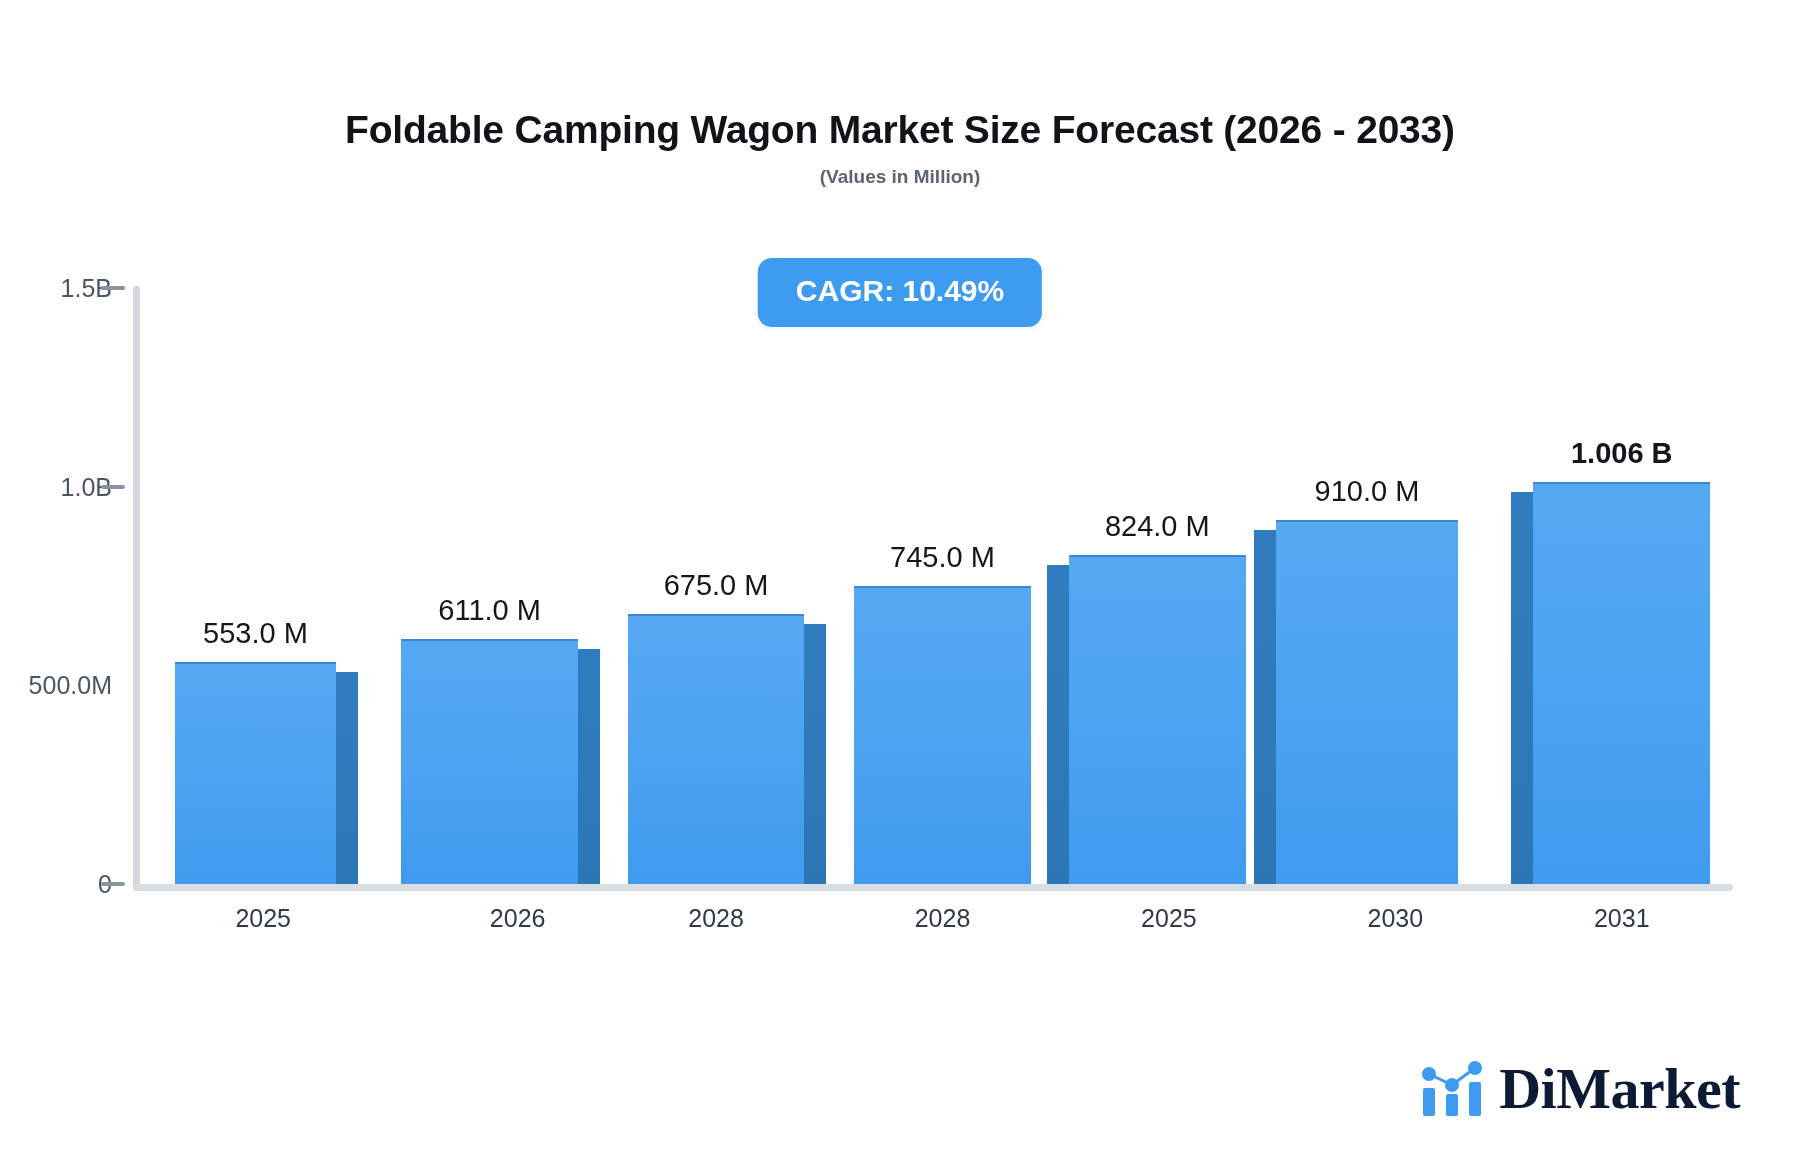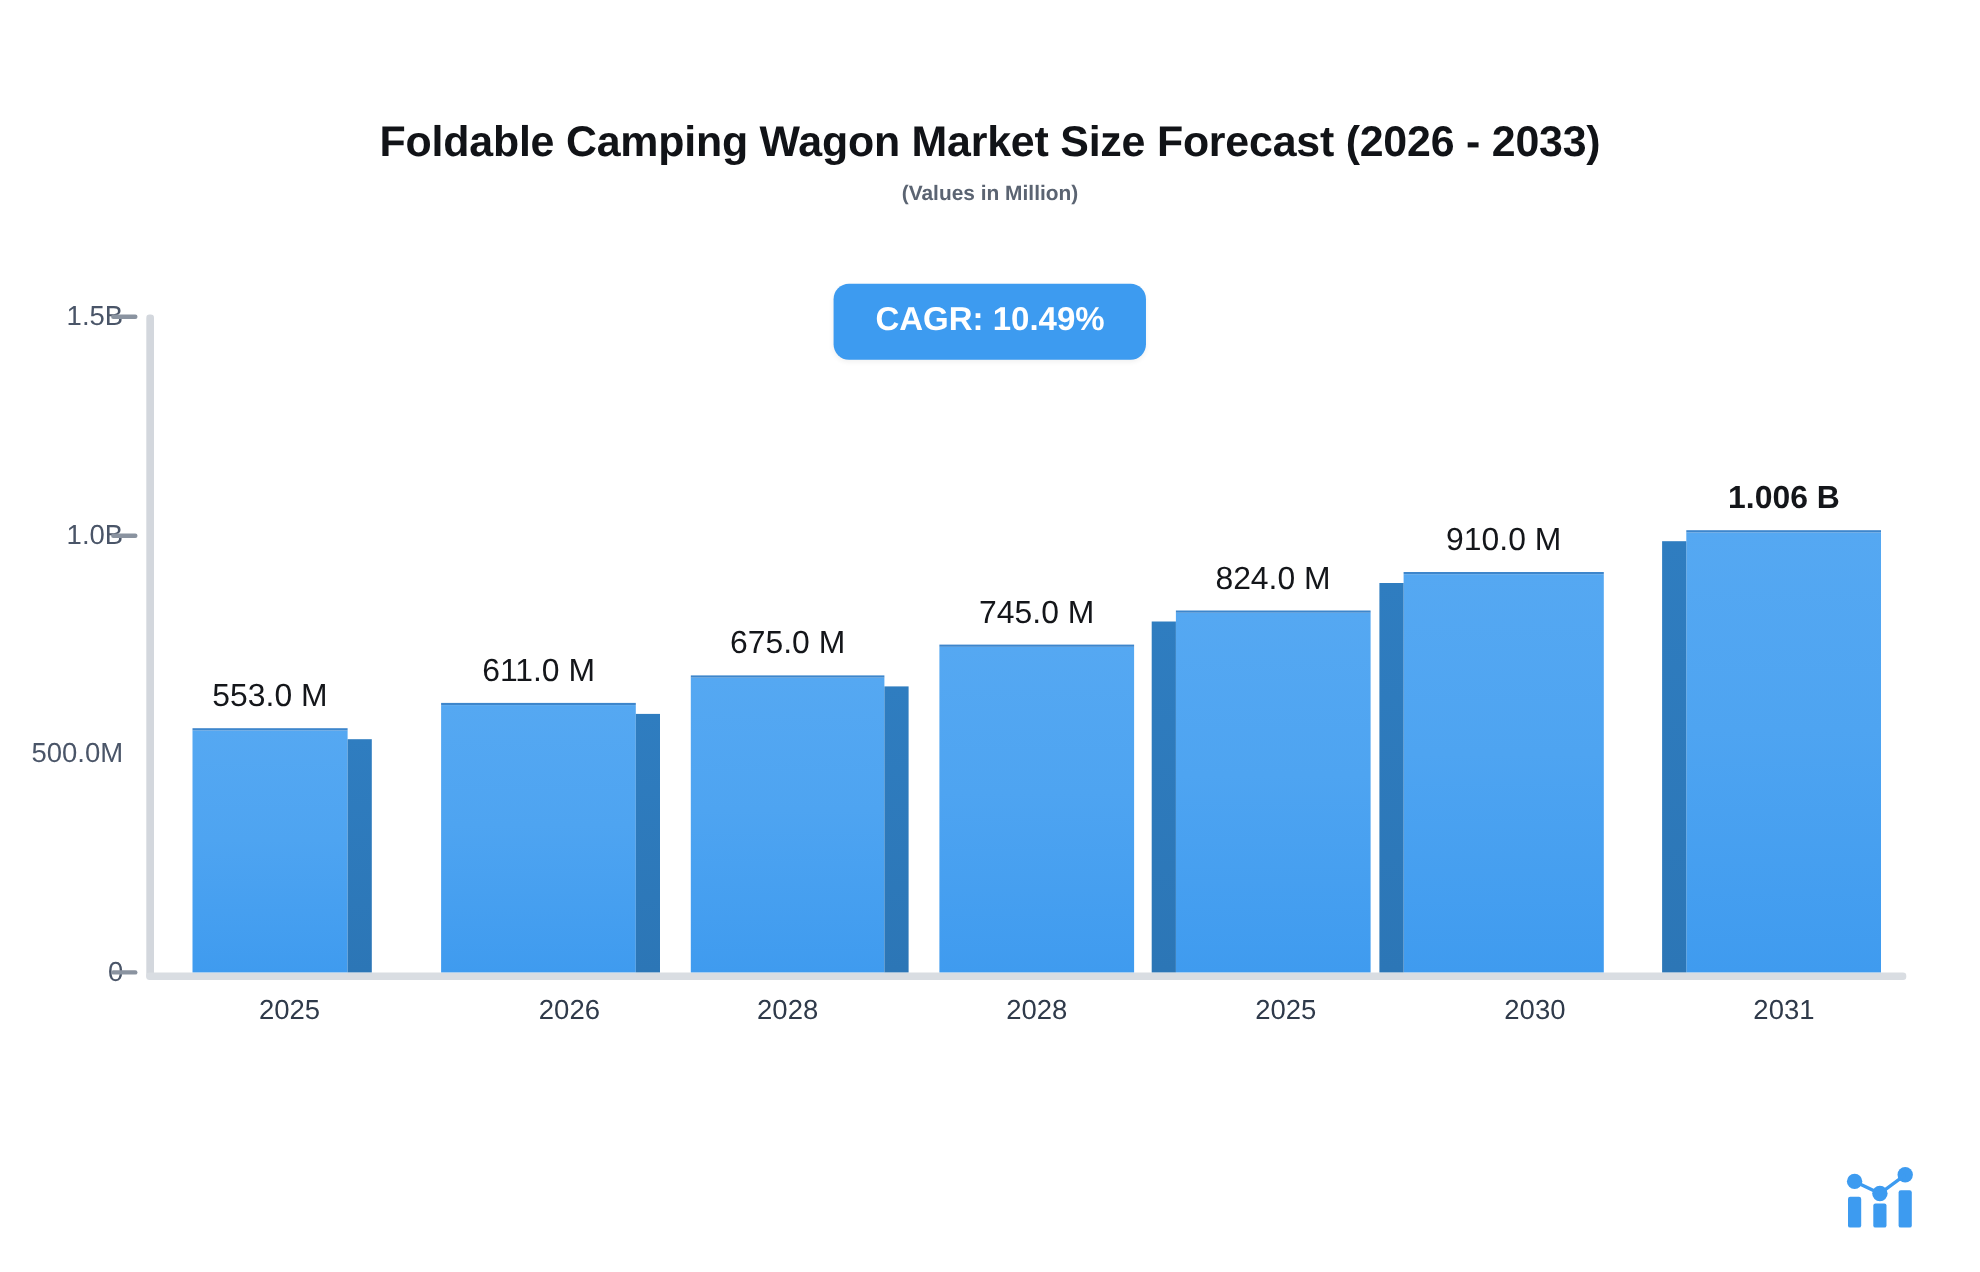--- a/index.html
+++ b/index.html
@@ -153,21 +153,21 @@
     <div id="x-ticks">
         <div class="x-tick-label" style="left: 263.214px;">2025</div>
         <div class="x-tick-label" style="left: 489.643px; margin-left: 28px;">2026</div>
         <div class="x-tick-label" style="left: 716.071px;">2028</div>
         <div class="x-tick-label" style="left: 942.5px;">2028</div>
         <div class="x-tick-label" style="left: 1168.93px;">2025</div>
         <div class="x-tick-label" style="left: 1395.36px;">2030</div>
         <div class="x-tick-label" style="left: 1621.79px;">2031</div>
       </div>
     <div id="bars">
-        <div class="bar-group" style="left: 174.907px; width: 141px; height: 219.725px; bottom: 272px;">
+        <div class="bar-group" style="left: 174.907px; width: 161px; height: 219.725px; bottom: 272px;">
           <div class="bar-front" style="height: 219.725px;"></div>
           <div class="bar-side right" style="height: 211.725px;"></div>
           <div class="bar-label" style="bottom: 233.725px;">553.0 M</div>
         </div>
         <div class="bar-group" style="left: 401.336px; width: 176.614px; height: 246px; bottom: 272px;">
           <div class="bar-front" style="height: 242.771px;"></div>
           <div class="bar-side right" style="height: 234.771px;"></div>
           <div class="bar-label" style="bottom: 256.771px;">611.0 M</div>
         </div>
         <div class="bar-group" style="left: 627.764px; width: 176.614px; height: 268.2px; bottom: 272px;">
@@ -204,13 +204,14 @@
     <svg id="logo-mark" width="62" height="58" viewBox="0 0 62 58" aria-hidden="true">
       <circle cx="8" cy="14" r="7" fill="#3d9bf0"></circle>
       <circle cx="31" cy="25" r="7" fill="#3d9bf0"></circle>
       <circle cx="54" cy="8" r="7" fill="#3d9bf0"></circle>
       <path d="M8 14 L31 25 L54 8" stroke="#3d9bf0" stroke-width="3" fill="none"></path>
       <rect x="2" y="28" width="12" height="28" rx="2" fill="#3d9bf0"></rect>
       <rect x="25" y="34" width="12" height="22" rx="2" fill="#3d9bf0"></rect>
       <rect x="48" y="22" width="12" height="34" rx="2" fill="#3d9bf0"></rect>
     </svg>
   </span>
+  <span id="logo-text">DiMarket</span>
 </div>
 
 </body></html>

